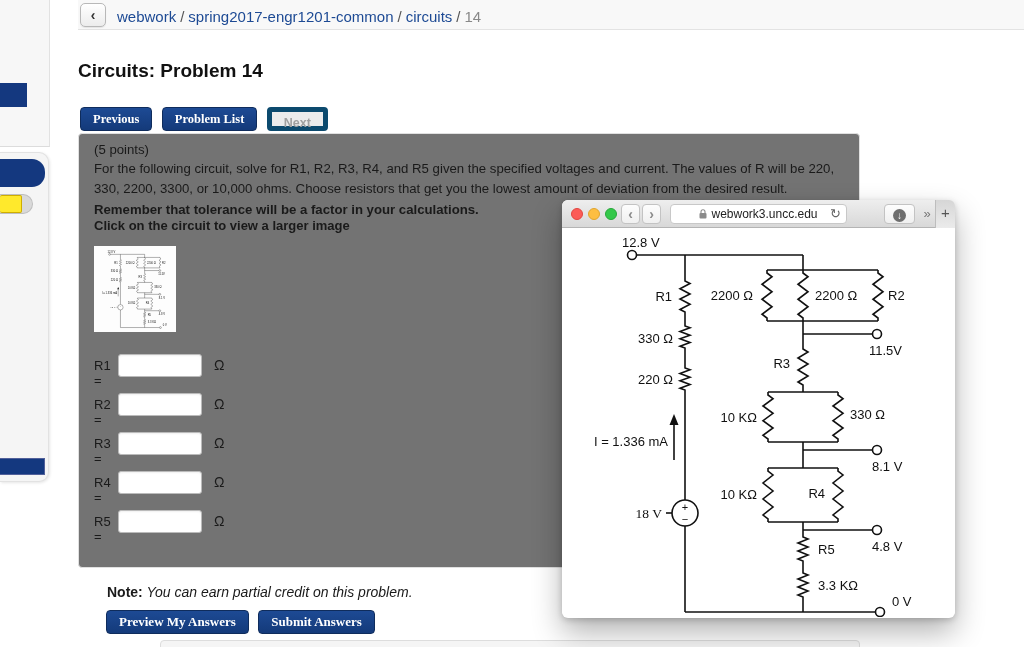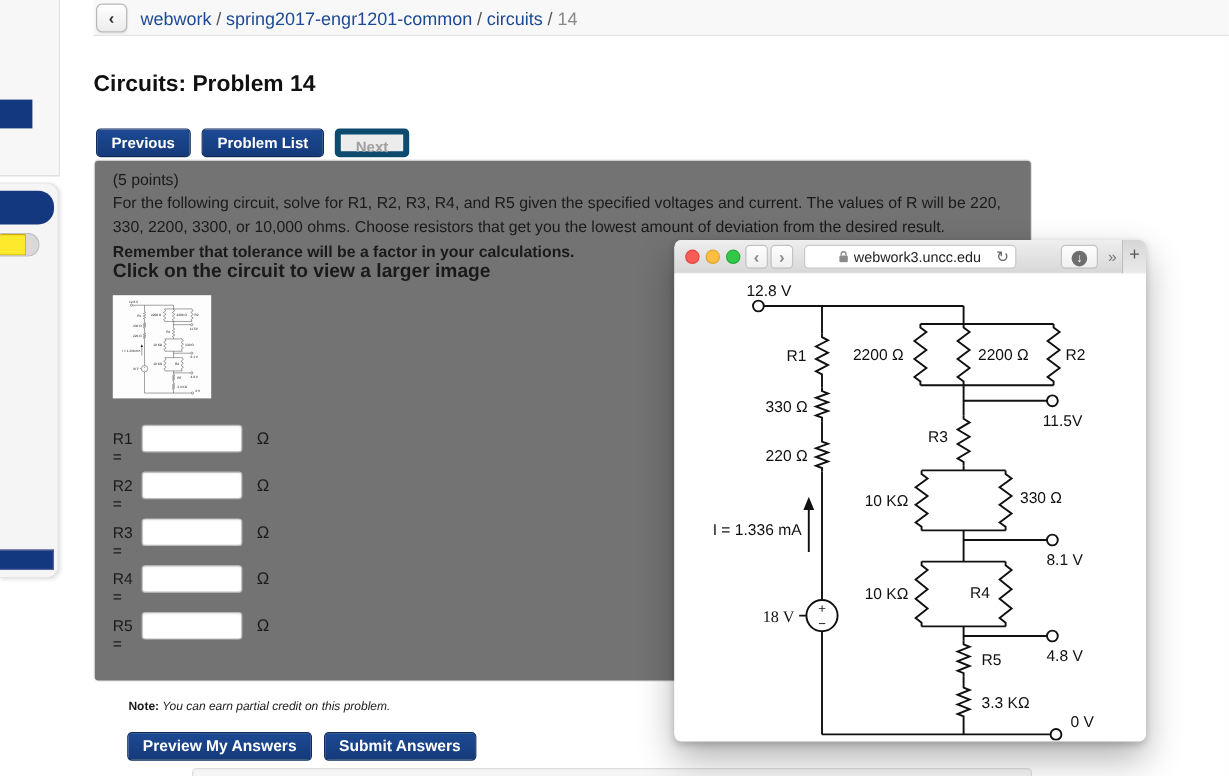--- a/index.html
+++ b/index.html
@@ -40,45 +40,45 @@
   .crumb-sep { color:#555; padding:0 4px; }
   .crumb-current { color:#888; }
 
   
   .page-title { position:absolute; left:78px; top:60px; font-size:19px; font-weight:bold; color:#111; }
   .nav-row { position:absolute; left:80px; top:107px; }
   .btn {
     display:inline-block; height:24px; line-height:22px; padding:0 12px; margin-right:5px;
     border-radius:4px; font-size:12.5px; font-weight:600; cursor:pointer; vertical-align:top;
   }
-  .btn-navy { background:linear-gradient(#1d4a94,#143a7a); border:1px solid #0f2c5c; color:#fff; }
+  .btn-navy { background:linear-gradient(#1d4a94,#143a7a); border:1px solid #0f2c5c; color:#fff;font-family:Liberation Serif, serif; }
   .btn-disabled { background:#ececec; border:5px solid #0c4a6e; color:#a0a0a0; }
 
   
   .problem-panel {
     position:absolute; left:78px; top:133px; width:782px; height:435px;
     background:#737373; border:1px solid #e0e0e0; border-radius:4px;
   }
   .points { position:absolute; left:15px; top:8px; font-size:13.2px; }
   .problem-body { position:absolute; left:15px; top:25px; width:758px; font-size:13.2px; line-height:1.55; }
-  .click-note { position:absolute; left:15px; top:84px; font-size:16px; font-weight:bold;text-align:center; }
+  .click-note { position:absolute; left:15px; top:84px; font-size:13px; font-weight:bold;text-align:center; }
   .thumb {
     position:absolute; left:15px; top:112px; width:82px; height:86px; background:#fdfdfd; cursor:pointer;
   }
   .answer-row { position:absolute; left:15px; height:24px; }
   .answer-row .lbl { position:absolute; left:0; top:4px; font-size:13px; }
   .answer-row input {
     position:absolute; left:24px; top:0; width:84px; height:23px;
     border:1px solid #bbb; border-radius:3px; background:#fff; padding:0 5px; font-size:13px;
     box-shadow:inset 0 1px 2px rgba(0,0,0,0.06);
   }
   .answer-row .unit { position:absolute; left:120px; top:3px; font-size:14px; }
 
   
-  .note-line { position:absolute; left:78px; top:584px; font-size:10px;padding-left:29px; }
+  .note-line { position:absolute; left:78px; top:584px; font-size:14px;padding-left:29px; }
   .note-line .prefix { font-weight:bold; }
   .note-line .rest { font-style:italic; }
   .actions { position:absolute; left:80px; top:610px;padding-left:26px; }
   .btn-big { height:24px; line-height:22px; font-size:13px; }
   .bottom-panel {
     position:absolute; left:160px; top:640px; width:700px; height:12px;
     background:#f5f5f5; border:1px solid #ddd; border-radius:4px 4px 0 0;
   }
 
   

